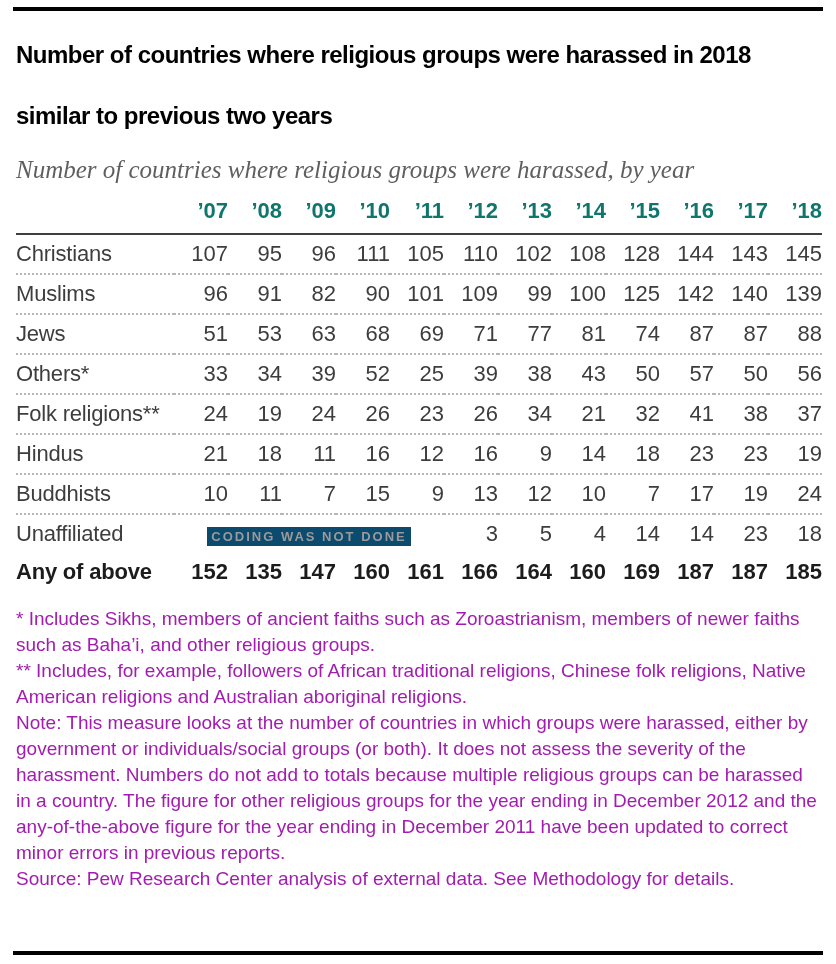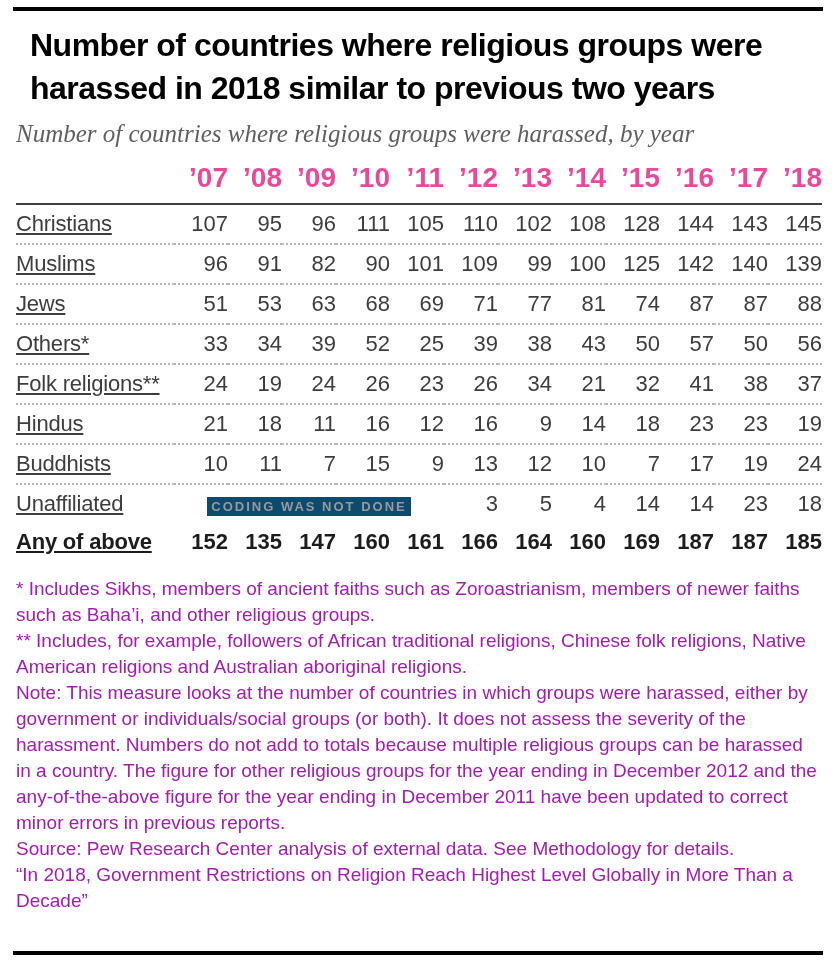--- a/index.html
+++ b/index.html
@@ -15,63 +15,62 @@
   .rule {
     position: absolute;
     left: 13px;
     width: 810px;
     height: 4px;
     background: #000;
   }
   .rule.top { top: 7px; }
   .rule.bottom { top: 951px; }
   h1.title {
-    margin: 24px 14px 0;
+    margin: 24px 0 0;
     width: 795px;
-    font-size: 32px;
-    line-height: 43px;
+    font-size: 24px;
+    line-height: 61px;
     font-weight: 700;
     letter-spacing: -0.5px;
     color: #000000;
   }
   p.subtitle {
     margin: 10px 0 0;
     font-family: "Liberation Serif", serif;
     font-style: italic;
     font-size: 25px;
     color: #5f5f5f;
   }
   table.harass {
     margin-top: 14px;
     width: 806px;
     border-collapse: collapse;
     table-layout: fixed;
   }
   table.harass thead th {
-    font-size: 28px;
+    font-size: 22px;
     font-weight: 700;
-    color: #ec4899;
+    color: #0f766e;
     text-align: right;
     padding: 0 0 9px 0;
     border-bottom: 2px solid #3f3f3f;
   }
   table.harass thead th.corner { width: 158px; }
   table.harass tbody td {
     font-size: 22px;
     color: #3d3d3d;
     text-align: right;
     height: 38px;
     padding: 0;
     vertical-align: middle;
   }
   table.harass tbody td.label {
     text-align: left;
     white-space: nowrap;
     letter-spacing: -0.2px;
-    text-decoration: underline;
   }
   table.harass tr.sep td { border-bottom: 2px dotted #b6b6b6; }
   table.harass tr.total td { font-weight: 700; color: #1c1c1c; }
   table.harass td.coding { text-align: center; }
   table.harass td.coding span {
     font-size: 13px;
     color: #9a9a9a;
     letter-spacing: 2px;
     white-space: nowrap;
     background: #0c4a6e;
@@ -253,18 +252,17 @@
           <td>185</td>
         </tr>
       </tbody>
   </table>
 
   <div class="notes">
     <p>* Includes Sikhs, members of ancient faiths such as Zoroastrianism, members of newer faiths such as Baha’i, and other religious groups.</p>
     <p>** Includes, for example, followers of African traditional religions, Chinese folk religions, Native American religions and Australian aboriginal religions.</p>
     <p>Note: This measure looks at the number of countries in which groups were harassed, either by government or individuals/social groups (or both). It does not assess the severity of the harassment. Numbers do not add to totals because multiple religious groups can be harassed in a country. The figure for other religious groups for the year ending in December 2012 and the any-of-the-above figure for the year ending in December 2011 have been updated to correct minor errors in previous reports.</p>
     <p>Source: Pew Research Center analysis of external data. See Methodology for details.</p>
-    <p>“In 2018, Government Restrictions on Religion Reach Highest Level Globally in More Than a Decade”</p>
   </div>
 
 
   <div class="rule bottom"></div>
 </div>
 
 </body></html>

